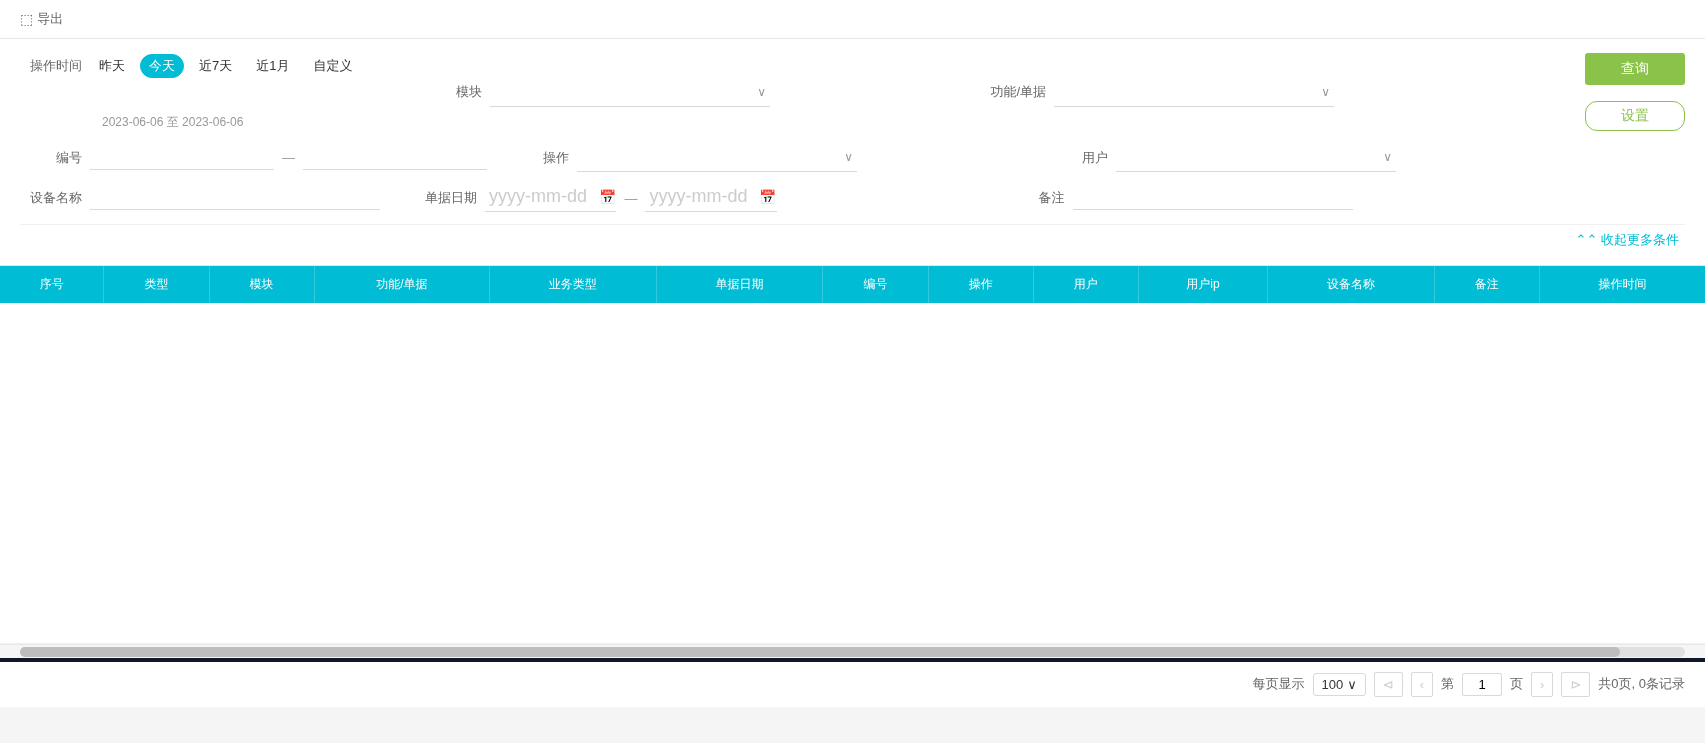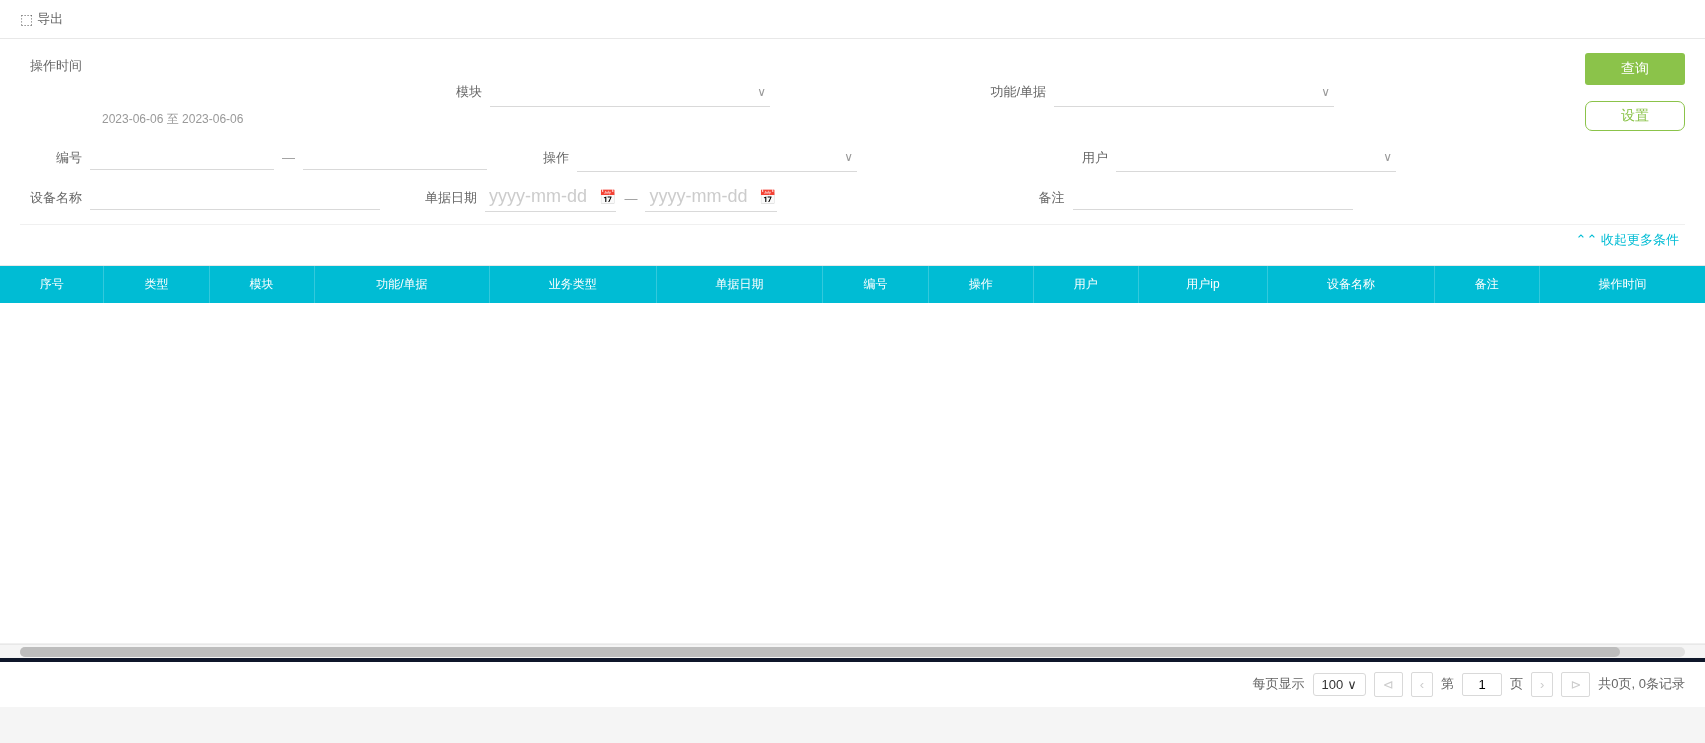--- a/index.html
+++ b/index.html
@@ -56,21 +56,21 @@
 
     .dash-separator { color: #999; margin: 0 8px; }
 
     .action-btns { display: flex; flex-direction: column; gap: 16px; margin-left: 37px; }
     .btn-query {
       background: #8bc34a; color: #fff; border: none; padding: 7px 22px;
       cursor: pointer; font-size: 14px; border-radius: 3px;
     }
     .btn-setting {
       background: #fff; color: #8bc34a; border: 1px solid #8bc34a;
-      padding: 5px 35px; cursor: pointer; font-size: 14px; border-radius: 7px;
+      padding: 5px 35px; cursor: pointer; font-size: 14px; border-radius: 12px;
     }
 
     .date-input-wrapper {
       display: inline-flex; align-items: center; gap: 4px;
       border-bottom: 1px solid #d9d9d9; padding-bottom: 2px;
     }
     .date-input {
       border: none; outline: none; font-size: 18px; color: #ef4444;
       background: transparent; width: 110px; padding: 2px 4px;
     }
@@ -141,20 +141,27 @@
   </button>
 </div>
 
 <div class="filter-section">
 
   <div class="filter-row">
 
     <div style="display:flex;align-items:flex-start;flex-direction:column;min-width:380px;">
       <div style="display:flex;align-items:center;">
         <span class="filter-label">操作时间</span>
+        <div class="time-filters">
+          <button class="time-btn">昨天</button>
+          <button class="time-btn active">今天</button>
+          <button class="time-btn">近7天</button>
+          <button class="time-btn">近1月</button>
+          <button class="time-btn">自定义</button>
+        </div>
       </div>
       <div style="padding-left:78px;margin-top:36px;">
         <span class="date-range-text">2023-06-06 至 2023-06-06</span>
       </div>
     </div>
 
     <div style="display:flex;align-items:center;flex:1;margin-left:20px;">
       <span class="filter-label">模块</span>
       <div class="select-wrapper" style="min-width:280px;">
         <div class="select-display"></div>

